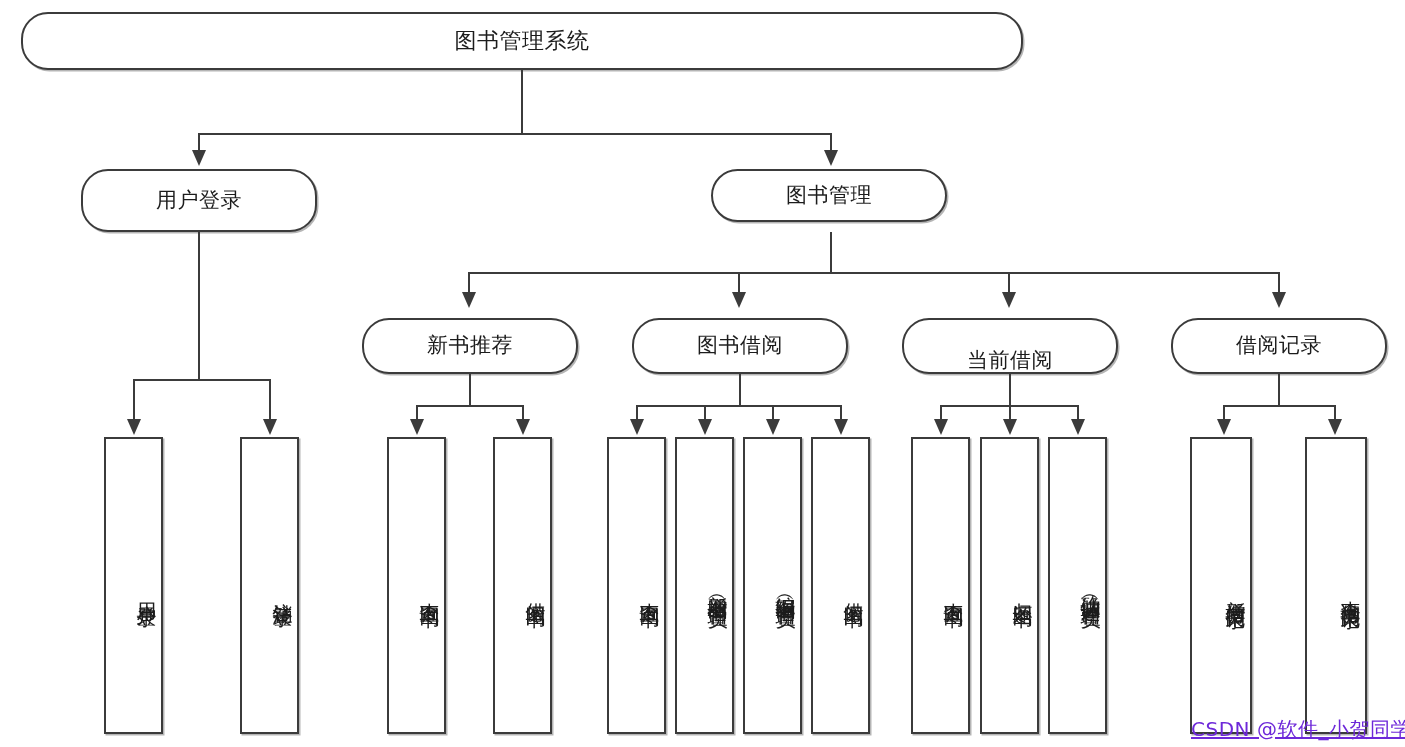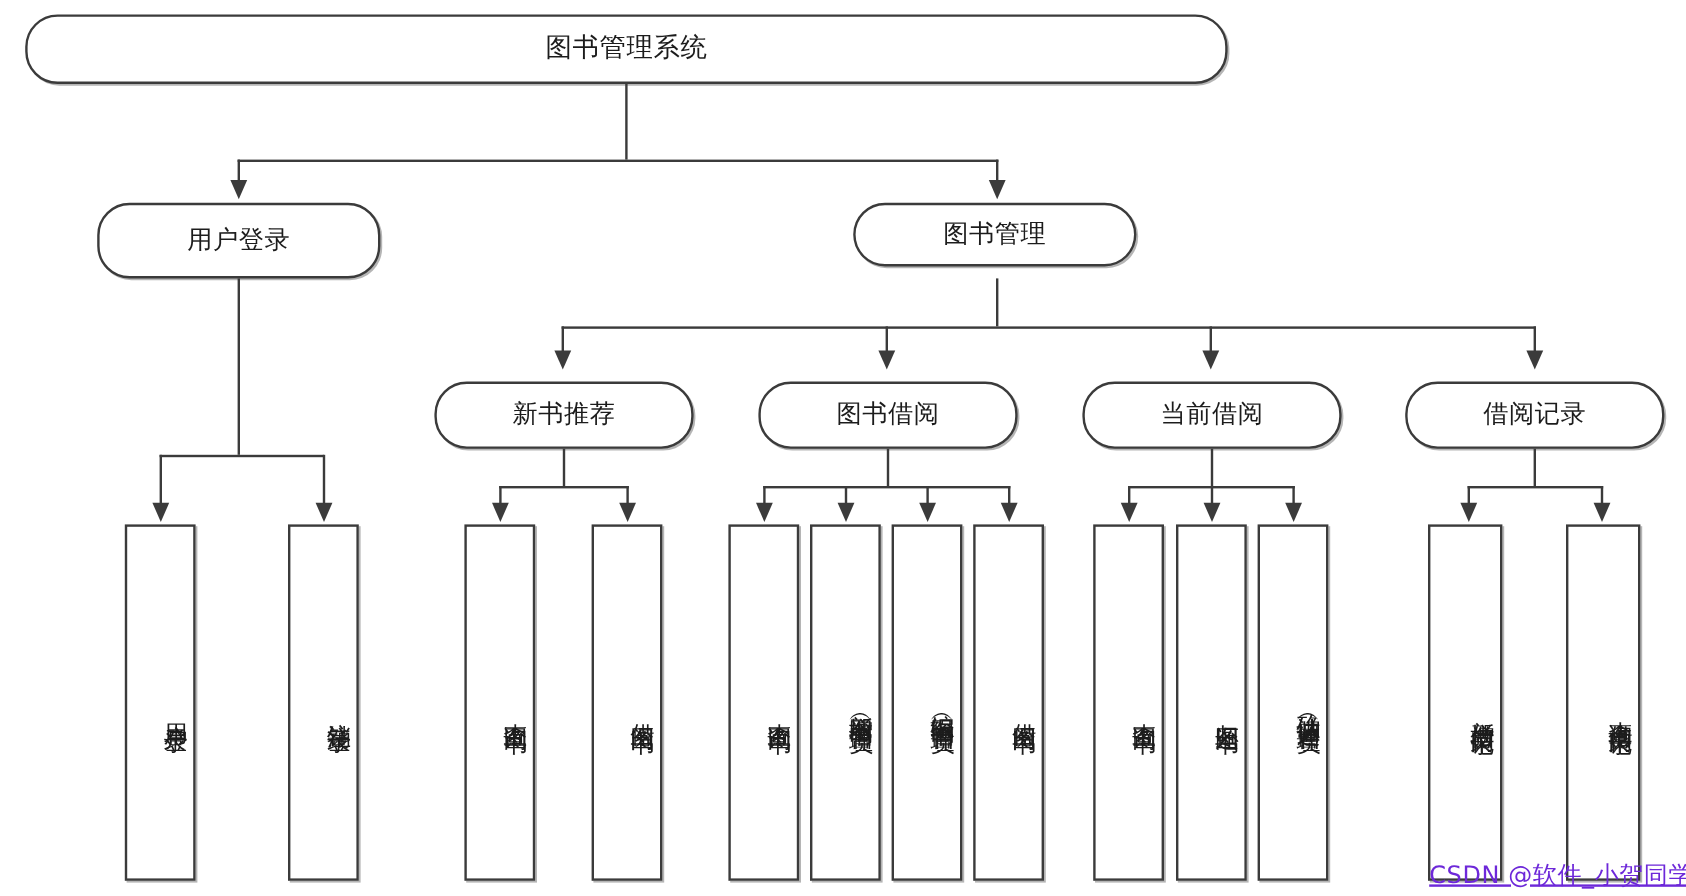--- a/index.html
+++ b/index.html
@@ -124,21 +124,21 @@
   <div class="arrow" style="left:1002px; top:292px;"></div>
   <div class="ln lnv" style="left:1278px; top:272px; width:2px; height:22px;"></div>
   <div class="arrow" style="left:1272px; top:292px;"></div>
 
   <div class="node h" style="left:632px; top:318px; width:216px; height:56px;">
     <span>图书借阅</span>
   </div>
   <div class="node h" style="left:362px; top:318px; width:216px; height:56px;">
     <span>新书推荐</span>
   </div>
-  <div class="node h" style="left:902px; top:318px; width:216px; height:56px;">
+  <div class="node h" style="left:902px; top:318px; width:216px; height:56px;align-items:flex-end;">
     <span>当前借阅</span>
   </div>
   <div class="node h" style="left:1171px; top:318px; width:216px; height:56px;">
     <span>借阅记录</span>
   </div>
 
   <div class="ln lnv" style="left:469px; top:374px; width:2px; height:31px;"></div>
   <div class="ln lnh" style="left:416px; top:405px; width:108px; height:2px;"></div>
   <div class="ln lnv" style="left:416px; top:405px; width:2px; height:16px;"></div>
   <div class="arrow" style="left:410px; top:419px;"></div>

